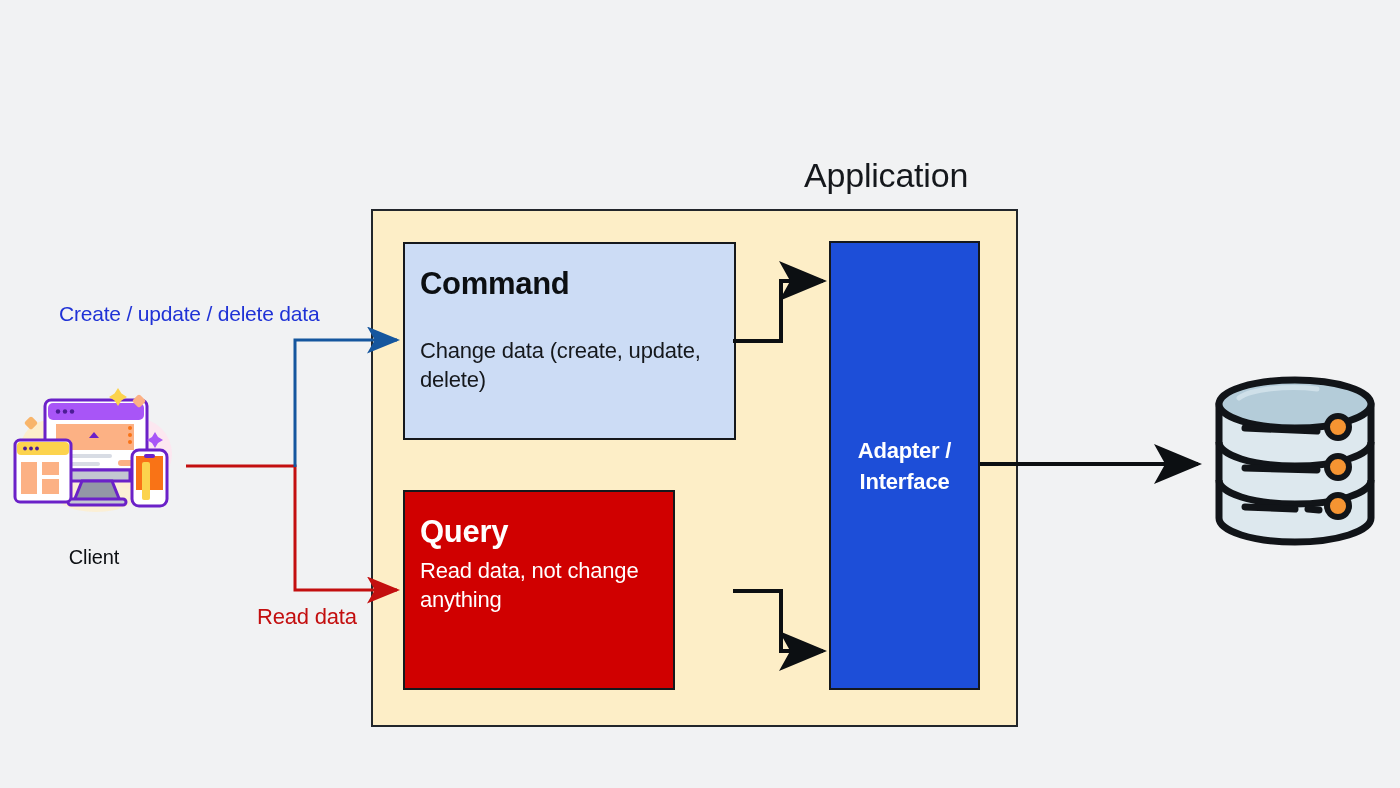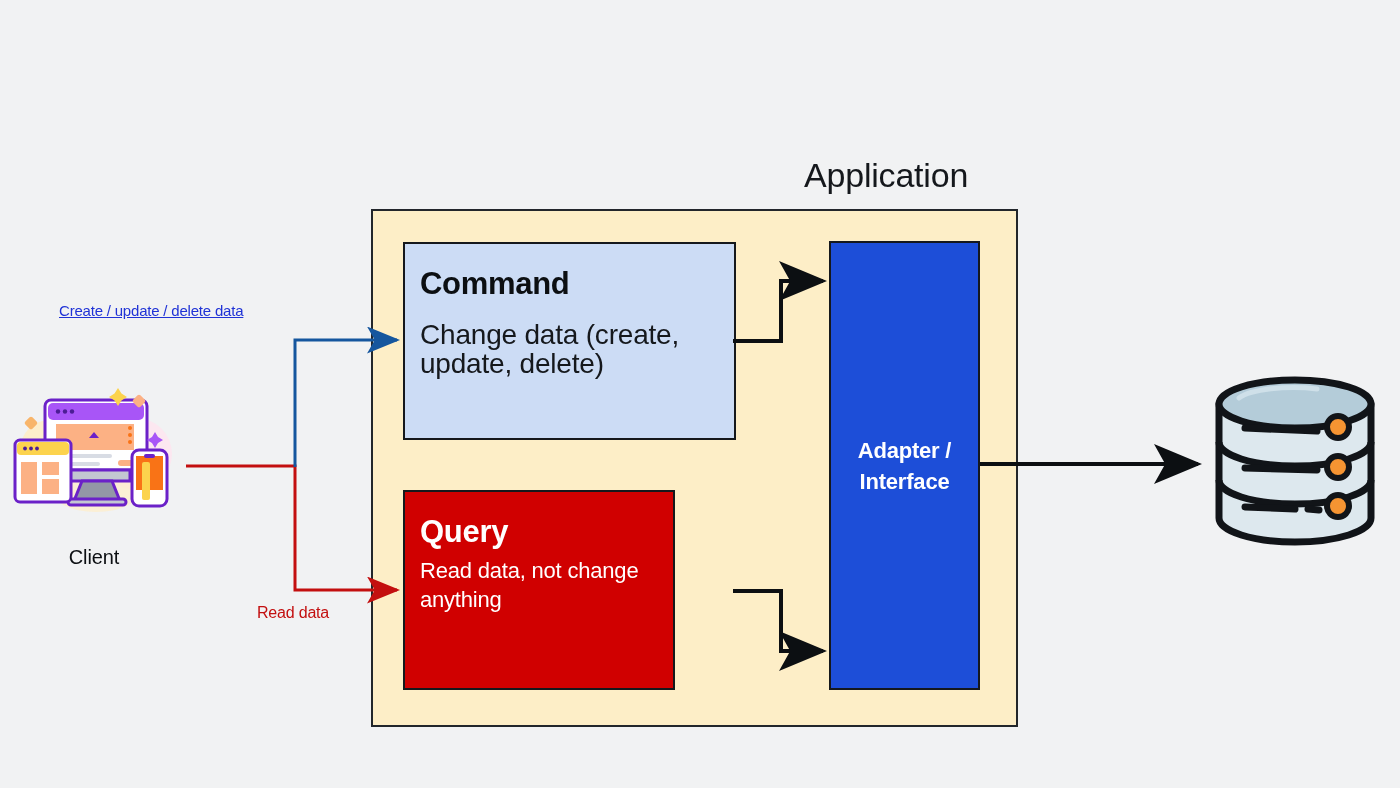--- a/index.html
+++ b/index.html
@@ -54,22 +54,22 @@
     padding: 22px 18px 0 15px;
   }
   #command-title {
     font-size: 31px;
     font-weight: bold;
     color: #0c0f12;
     line-height: 36px;
     letter-spacing: -0.3px;
   }
   #command-desc {
-    margin-top: 18px;
-    font-size: 28px;
+    margin-top: 34px;
+    font-size: 22px;
     line-height: 29px;
     color: #15181c;
     letter-spacing: -0.2px;
   }
 
   
   #query-box {
     left: 403px;
     top: 490px;
     width: 272px;
@@ -113,30 +113,29 @@
     color: #ffffff;
     text-align: center;
     line-height: 31px;
     letter-spacing: -0.2px;
   }
 
   
   #label-write {
     left: 59px;
     top: 302px;
-    font-size: 15px;
+    font-size: 21px;
     color: #1f32d6;
     white-space: nowrap;
     letter-spacing: -0.2px;
-    text-decoration: underline;
   }
   #label-read {
     left: 257px;
     top: 604px;
-    font-size: 16px;
+    font-size: 22px;
     color: #c30f0f;
     white-space: nowrap;
     letter-spacing: -0.2px;
   }
   #client-label {
     left: 59px;
     top: 546px;
     width: 70px;
     text-align: center;
     font-size: 20px;

